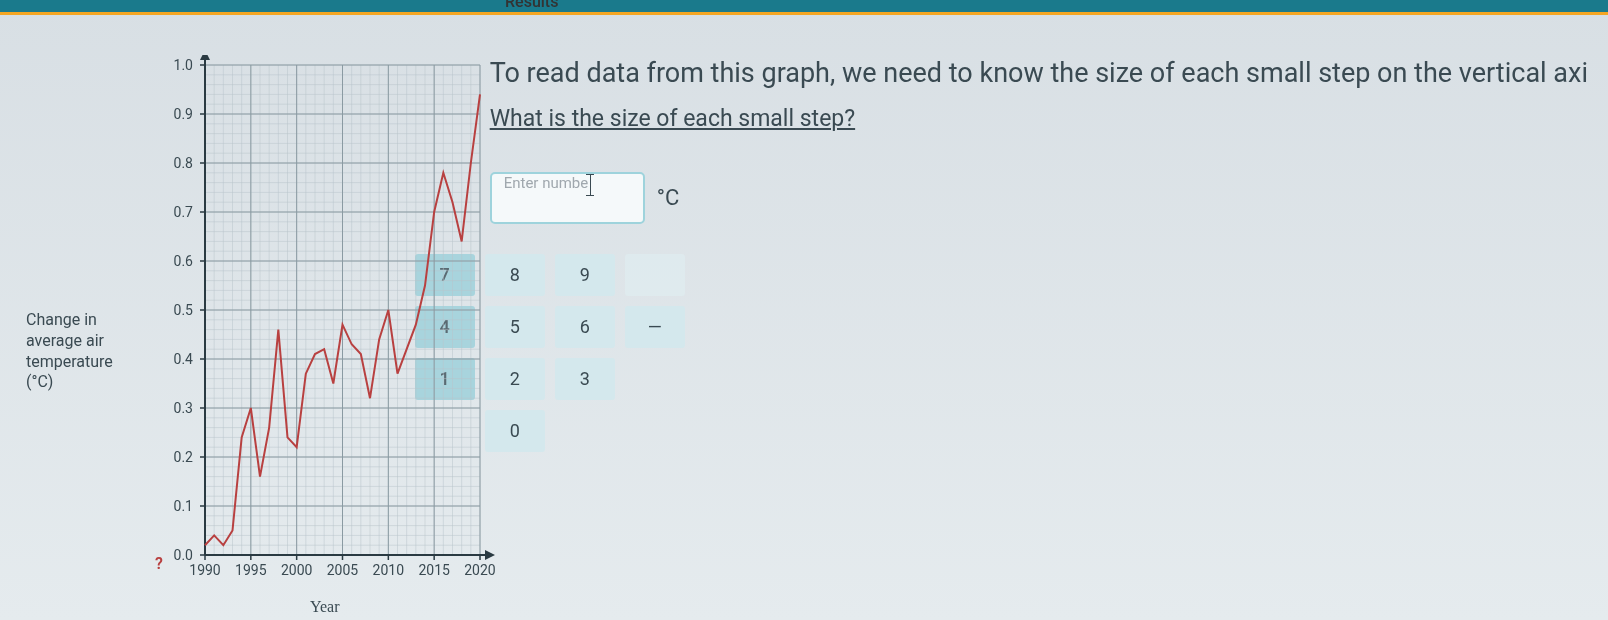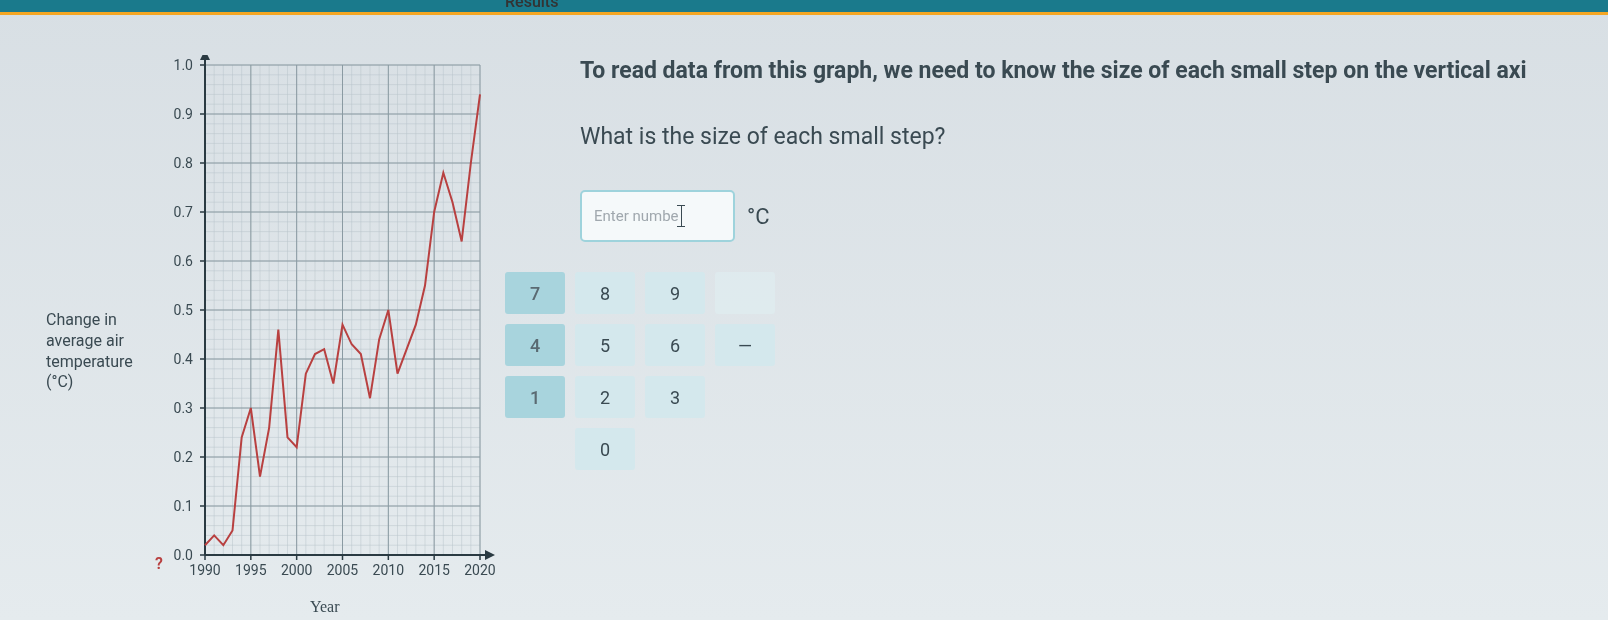--- a/index.html
+++ b/index.html
@@ -34,21 +34,21 @@
       padding: 30px 20px;
       gap: 60px;
     }
     .chart-area {
       position: relative;
       width: 500px;
       height: 560px;
     }
     .y-axis-label {
       position: absolute;
-      left: 26px;
+      left: 6px;
       top: 265px;
       color: #3a4a52;
       font-size: 16px;
       line-height: 1.3;
     }
     .chart-svg {
       position: absolute;
       left: 135px;
       top: 10px;
     }
@@ -67,48 +67,48 @@
       color: #b84040;
       font-size: 16px;
       font-weight: 600;
     }
     .right-panel {
       flex: 1;
       padding-top: 10px;
     }
     .instruction-text {
       color: #3a4a52;
-      font-size: 23px;
+      font-size: 27px;
       line-height: 1.4;
-      margin-bottom: 36px;
+      margin-bottom: 12px;
       white-space: nowrap;
-      font-weight: bold;
     }
     .question-text {
       color: #3a4a52;
       font-size: 23px;
       margin-bottom: 40px;
+      text-decoration: underline;
     }
     .input-row {
       display: flex;
       align-items: center;
       gap: 12px;
       margin-bottom: 30px;
     }
     .answer-input {
       width: 155px;
       height: 52px;
       border: 2px solid #9ed3dc;
       border-radius: 5px;
       background: #f5f9fa;
       padding: 0 12px;
       font-size: 16px;
       color: #8a9298;
       display: flex;
-      align-items: center;
+      align-items: flex-start;
     }
     .answer-input .placeholder {
       color: #a0a8ae;
       font-size: 15px;
     }
     .text-cursor {
       display: inline-block;
       width: 1px;
       height: 22px;
       background: #3a4a52;

